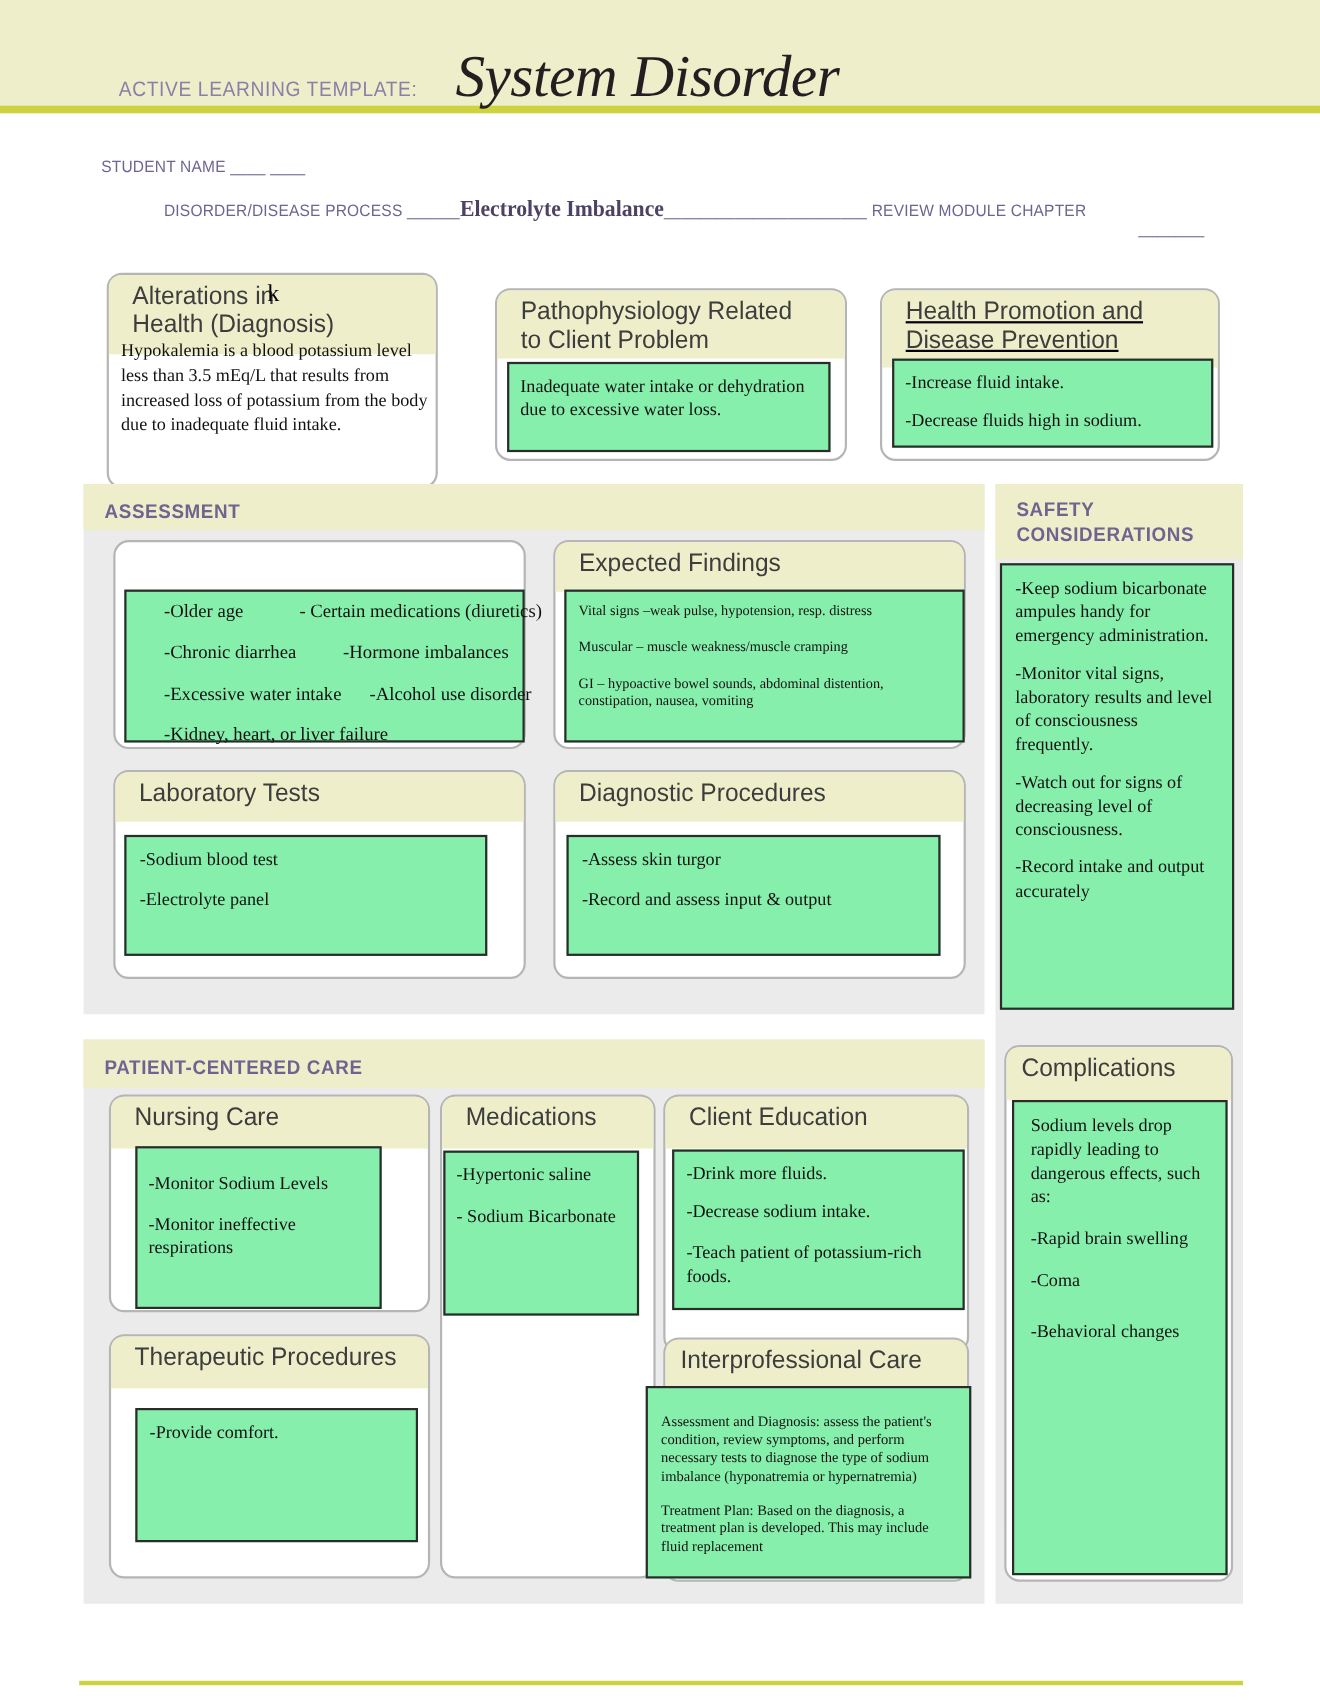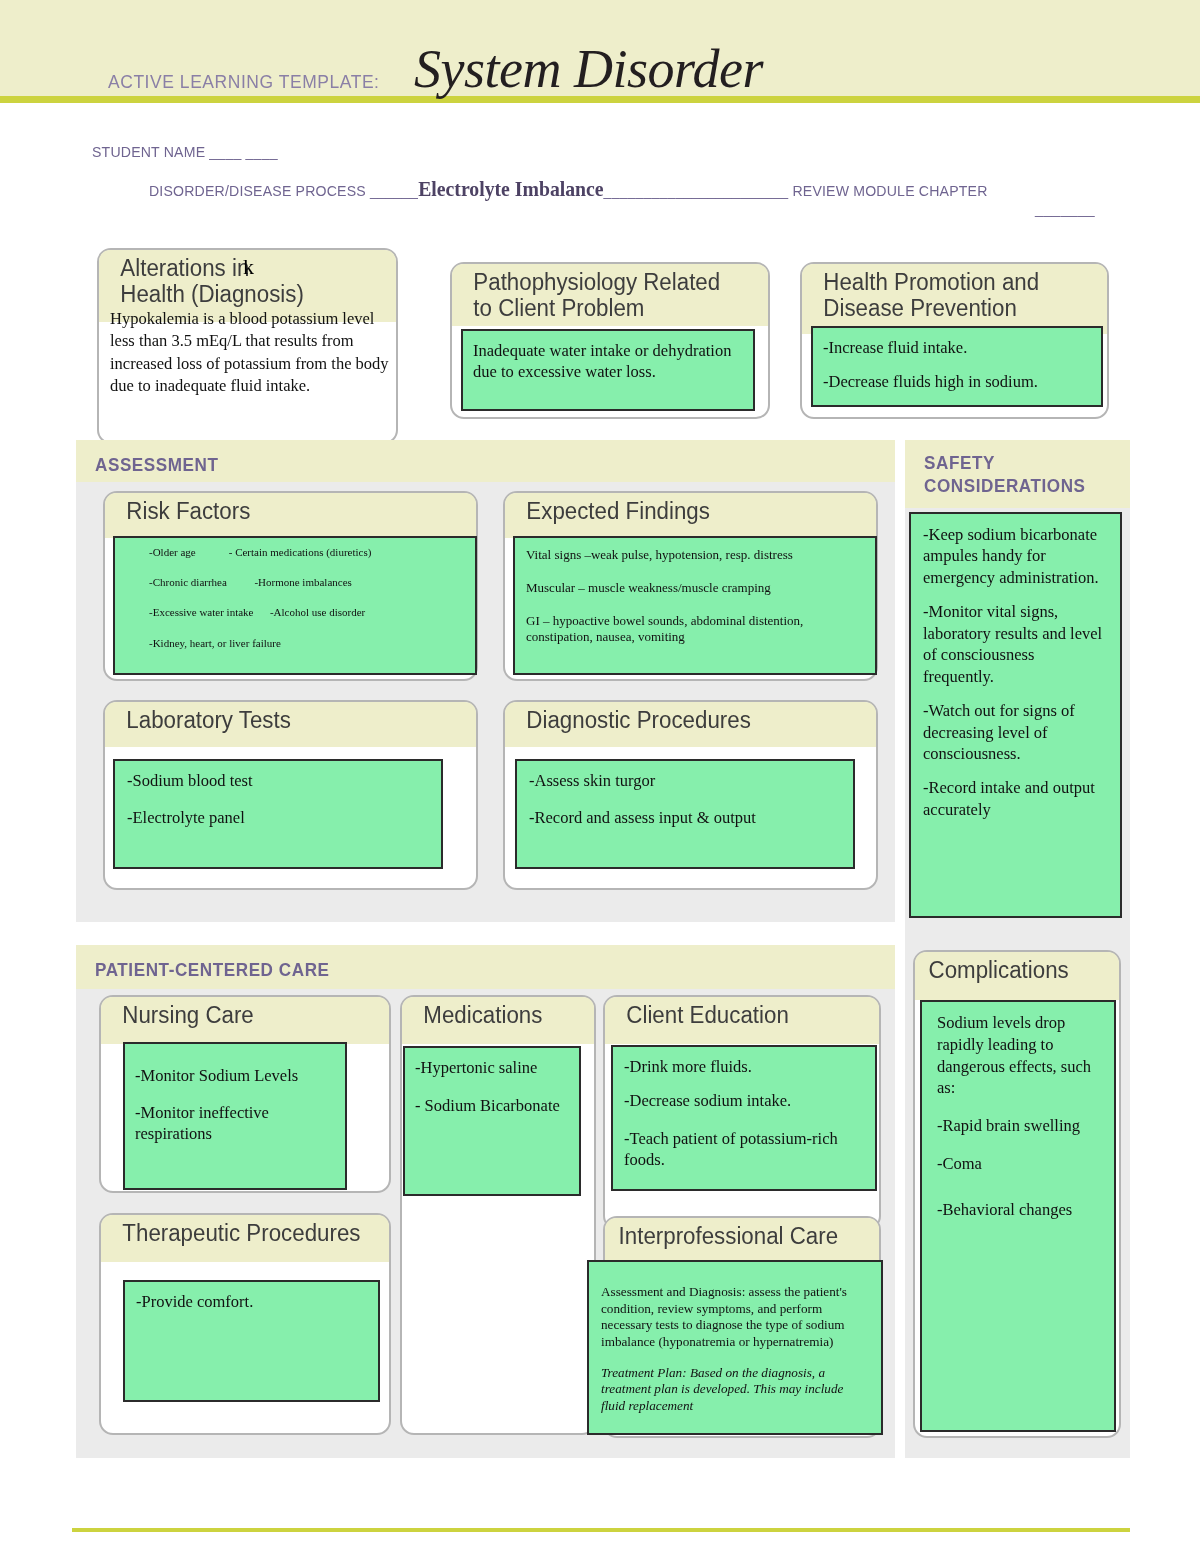--- a/index.html
+++ b/index.html
@@ -134,41 +134,38 @@
 
 <div class="card" style="left:450px;top:262px;width:320px;height:157px;">
   <div class="cap" style="height:62px;">
     <div class="cap-title">Pathophysiology Related
 to Client Problem</div>
   </div>
   <div class="inner" style="left:9px;top:65px;width:294px;height:82px;padding:9px 10px;">Inadequate water intake or dehydration due to excessive water loss.</div>
 </div>
 
 <div class="card" style="left:800px;top:262px;width:309px;height:157px;">
-  <div class="cap" style="height:70px;">
+  <div class="cap" style="height:70px;text-decoration:underline;">
     <div class="cap-title">Health Promotion and
 Disease Prevention</div>
   </div>
   <div class="inner" style="left:9px;top:62px;width:292px;height:81px;padding:9px 10px;">
     <p>-Increase fluid intake.</p>
     <p>-Decrease fluids high in sodium.</p>
   </div>
 </div>
 
 <div class="panel" style="left:76px;top:440px;width:819px;height:482px;">
   <div class="panel-cap" style="height:42px;">
     <div class="panel-title">ASSESSMENT</div>
   </div>
 </div>
 
 <div class="card" style="left:103px;top:491px;width:375px;height:190px;">
-  <div class="cap" style="height:45px;">
-    <div class="cap-title">Risk Factors</div>
-  </div>
-  <div class="inner" style="left:8px;top:43px;width:364px;height:139px;padding:8px 12px;font-size:11px;line-height:1.2;">
+  <div class="inner" style="left:8px;top:43px;width:364px;height:139px;padding:8px 12px;font-size:17px;line-height:1.2;">
     <p style="margin-bottom:17px;padding-left:22px;white-space:pre;">-Older age            - Certain medications (diuretics)</p>
     <p style="margin-bottom:17px;padding-left:22px;white-space:pre;">-Chronic diarrhea          -Hormone imbalances</p>
     <p style="margin-bottom:17px;padding-left:22px;white-space:pre;">-Excessive water intake      -Alcohol use disorder</p>
     <p style="margin-bottom:0;padding-left:22px;white-space:pre;">-Kidney, heart, or liver failure</p>
   </div>
 </div>
 
 <div class="card" style="left:503px;top:491px;width:375px;height:190px;">
   <div class="cap" style="height:45px;">
     <div class="cap-title">Expected Findings</div>
@@ -258,21 +255,21 @@
     <p style="margin-bottom:0;">-Provide comfort.</p>
   </div>
 </div>
 
 <div class="card" style="left:603px;top:1216px;width:278px;height:222px;">
   <div class="cap" style="height:44px;">
     <div class="cap-title" style="white-space:nowrap;padding-left:14px;">Interprofessional Care</div>
   </div>
   <div class="inner" style="left:-18px;top:42px;width:296px;height:175px;padding:22px 12px;font-size:13.2px;line-height:1.26;">
     <p style="margin-bottom:14px;">Assessment and Diagnosis: assess the patient's condition, review symptoms, and perform necessary tests to diagnose the type of sodium imbalance (hyponatremia or hypernatremia)</p>
-    <p style="margin-bottom:0;font-style:italic;">Treatment Plan: Based on the diagnosis, a treatment plan is developed. This may include fluid replacement</p>
+    <p style="margin-bottom:0;">Treatment Plan: Based on the diagnosis, a treatment plan is developed. This may include fluid replacement</p>
   </div>
 </div>
 
 <div class="panel" style="left:905px;top:930px;width:225px;height:528px;"></div>
 <div class="card" style="left:913px;top:950px;width:208px;height:488px;">
   <div class="cap" style="height:48px;">
     <div class="cap-title" style="padding-left:14px;white-space:nowrap;">Complications</div>
   </div>
   <div class="inner" style="left:5px;top:48px;width:196px;height:432px;padding:10px 15px;line-height:1.32;">
     <p style="margin-bottom:16px;">Sodium levels drop rapidly leading to dangerous effects, such as:</p>

